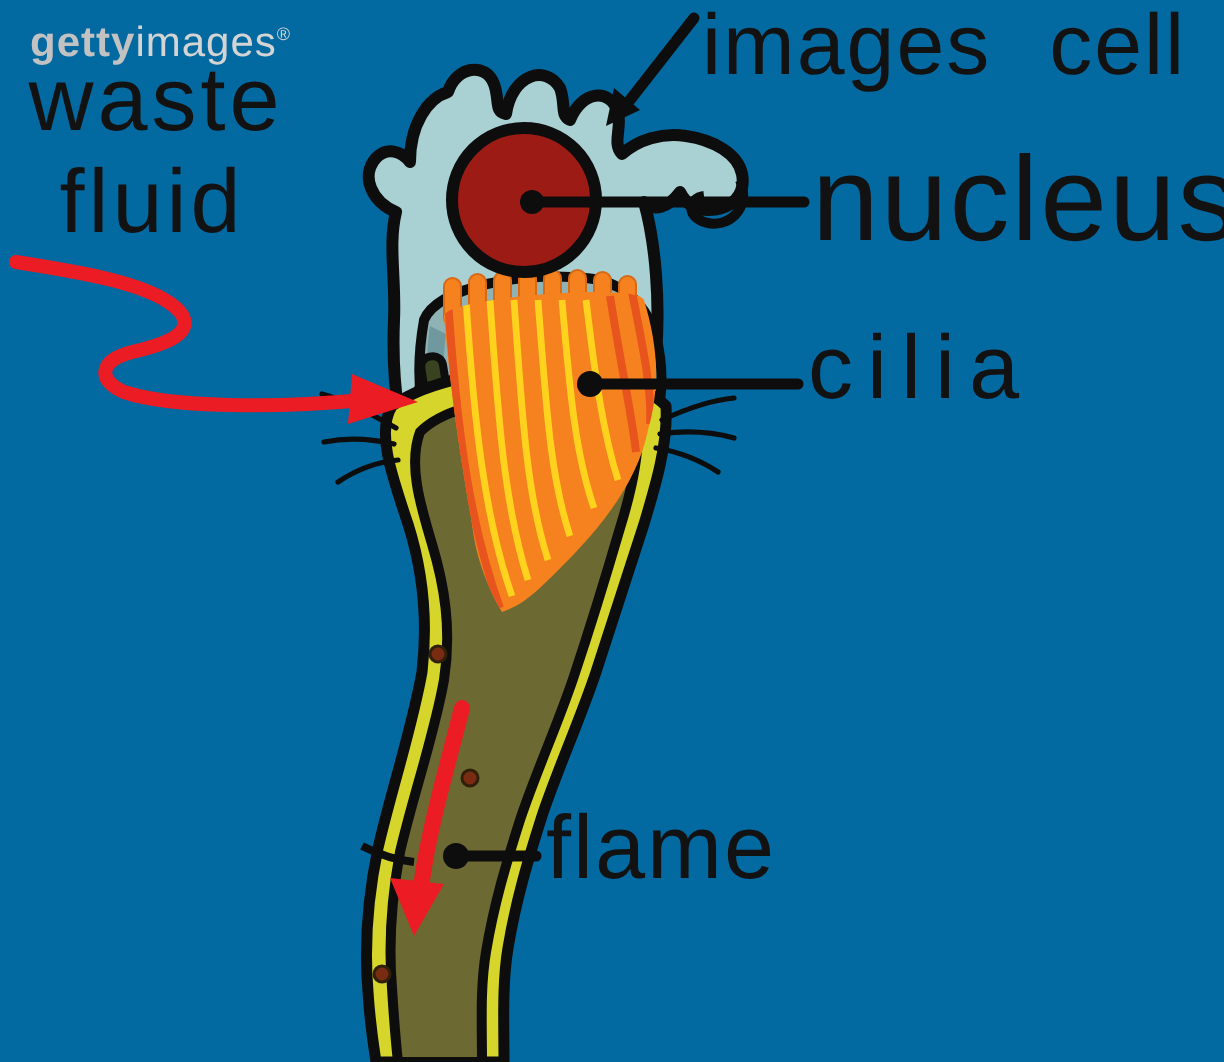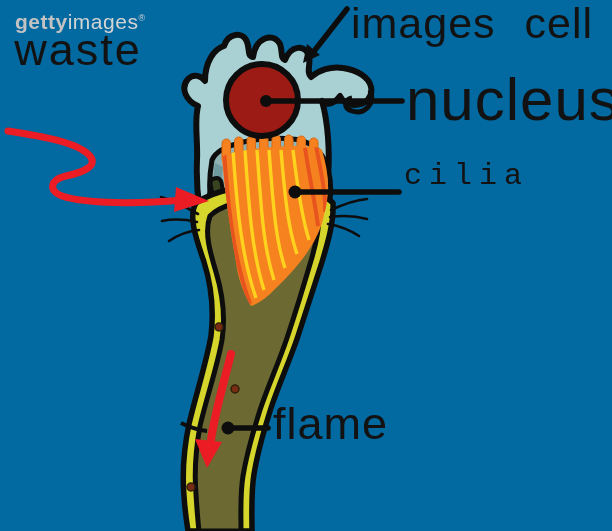--- a/index.html
+++ b/index.html
@@ -9,21 +9,21 @@
   }
   .stage svg{position:absolute;left:0;top:0;}
   .label{
     position:absolute;color:#121212;font-weight:400;white-space:nowrap;
     font-family:"Liberation Sans", sans-serif;line-height:1;
   }
   .lbl-waste1{left:2px;top:27px;width:152px;text-align:center;font-size:45px;letter-spacing:2px;}
   .lbl-waste2{left:14px;top:78px;width:124px;text-align:center;font-size:45px;letter-spacing:2px;}
   .lbl-flamecell{left:351px;top:2px;font-size:43px;letter-spacing:1px;word-spacing:16px;}
   .lbl-nucleus{left:406px;top:70px;font-size:60px;letter-spacing:1px;}
-  .lbl-cilia{left:404px;top:161px;font-size:30px;letter-spacing:7px;font-family:Liberation Mono, monospace;}
+  .lbl-cilia{left:404px;top:161px;font-size:45px;letter-spacing:7px;}
   .lbl-tubule{left:273px;top:401px;font-size:45px;letter-spacing:1px;}
   .watermark{
     position:absolute;left:15px;top:10px;font-size:21px;color:#c7c7c7;
     letter-spacing:0.5px;user-select:none;
   }
   .watermark .wm-bold{font-weight:700;color:#c2c2c2;}
   .watermark .wm-light{font-weight:400;color:#d4d4d4;}
   .watermark .wm-reg{font-size:9px;vertical-align:super;color:#d4d4d4;}
 </style>
 </head>
@@ -188,18 +188,19 @@
         <line x1="228" y1="428" x2="268" y2="428" stroke-width="5.5"></line>
       </g>
     </g>
   </svg>
 
   <div class="watermark">
     <span class="wm-bold">getty</span><span class="wm-light">images</span><span class="wm-reg">®</span>
   </div>
 
   <div class="label lbl-waste1">waste</div>
+  <div class="label lbl-waste2">fluid</div>
   <div class="label lbl-flamecell">images cell</div>
   <div class="label lbl-nucleus">nucleus</div>
   <div class="label lbl-cilia">cilia</div>
   <div class="label lbl-tubule">flame</div>
 
 </div>
 
 </body></html>

